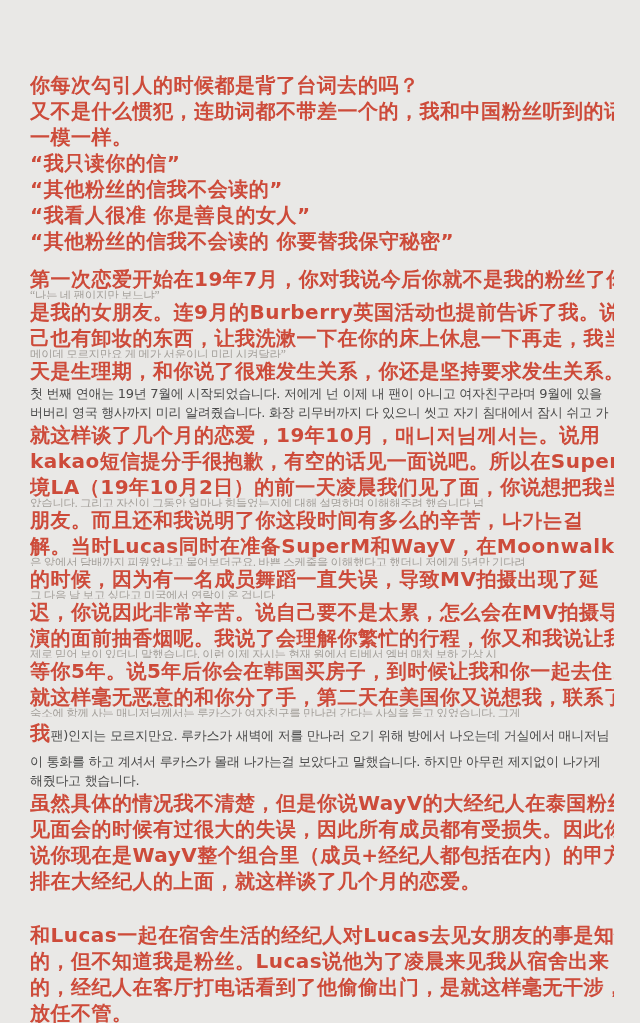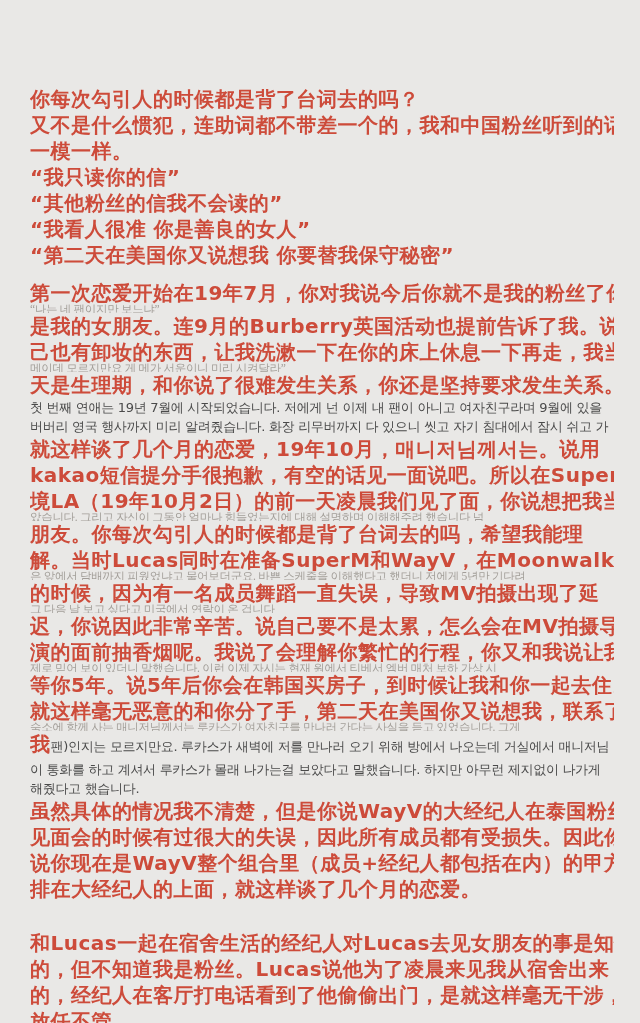--- a/index.html
+++ b/index.html
@@ -5,21 +5,21 @@
   html, body { margin: 0; padding: 0; }
   body {
     width: 640px; height: 1023px;
     background: var(--bg, #e9e8e6);
     overflow: hidden;
     font-family: "DejaVu Sans", sans-serif;
   }
   .doc {
     box-sizing: border-box;
     width: 640px; height: 1023px;
-    padding: 16px 26px 0 30px;
+    padding: 2px 26px 0 30px;
     overflow: hidden;
   }
   .line-red {
     color: var(--red, #cd4b3a);
     font-weight: 700;
     font-size: 20px;
     line-height: 26px;
     white-space: nowrap;
     overflow: hidden;
     letter-spacing: 0.5px;
@@ -40,21 +40,21 @@
     margin-top: -2px;
     overflow: hidden;
     white-space: nowrap;
     opacity: 0.85;
     letter-spacing: -0.3px;
     font-family: Liberation Serif, serif;
   }
   .line-mixed {
     white-space: nowrap;
     overflow: hidden;
-    line-height: 26px;
+    line-height: 32px;
   }
   .seg-red {
     color: var(--red, #cd4b3a);
     font-weight: 700;
     font-size: 20px;
     letter-spacing: 0.5px;
   }
   .seg-gray {
     color: var(--gray, #4a4a4a);
     font-size: 13px;
@@ -66,35 +66,35 @@
 <body>
 
 <div class="doc">
     <div class="gap" style="height: 70px;"></div>
     <div class="line-red">你每次勾引人的时候都是背了台词去的吗？</div>
     <div class="line-red">又不是什么惯犯，连助词都不带差一个的，我和中国粉丝听到的话</div>
     <div class="line-red">一模一样。</div>
     <div class="line-red">“我只读你的信”</div>
     <div class="line-red">“其他粉丝的信我不会读的”</div>
     <div class="line-red">“我看人很准 你是善良的女人”</div>
-    <div class="line-red">“第二天在美国你又说想我 你要替我保守秘密”</div>
+    <div class="line-red">“其他粉丝的信我不会读的 你要替我保守秘密”</div>
     <div class="gap" style="height: 12px;"></div>
     <div class="line-red">第一次恋爱开始在19年7月，你对我说今后你就不是我的粉丝了你</div>
     <div class="line-frag">“나는 네 팬이지만 보느냐”</div>
     <div class="line-red">是我的女朋友。连9月的Burberry英国活动也提前告诉了我。说自</div>
     <div class="line-red">己也有卸妆的东西，让我洗漱一下在你的床上休息一下再走，我当</div>
     <div class="line-frag">메이데 모르지만요 게 메가 서운이니 미리 시켜달라”</div>
     <div class="line-red">天是生理期，和你说了很难发生关系，你还是坚持要求发生关系。</div>
     <div class="line-gray">첫 번째 연애는 19년 7월에 시작되었습니다. 저에게 넌 이제 내 팬이 아니고 여자친구라며 9월에 있을</div>
     <div class="line-gray">버버리 영국 행사까지 미리 알려줬습니다. 화장 리무버까지 다 있으니 씻고 자기 침대에서 잠시 쉬고 가</div>
     <div class="line-red">就这样谈了几个月的恋爱，19年10月，매니저님께서는。说用</div>
     <div class="line-red">kakao短信提分手很抱歉，有空的话见一面说吧。所以在SuperM出</div>
     <div class="line-red">境LA（19年10月2日）的前一天凌晨我们见了面，你说想把我当成</div>
     <div class="line-frag">았습니다. 그리고 자신이 그동안 얼마나 힘들었는지에 대해 설명하며 이해해주려 했습니다 넘</div>
-    <div class="line-red">朋友。你每次勾引人的时候都是背了台词去的吗，希望我能理</div>
+    <div class="line-red">朋友。而且还和我说明了你这段时间有多么的辛苦，나가는걸</div>
     <div class="line-red">解。当时Lucas同时在准备SuperM和WayV，在Moonwalk拍摄MV</div>
     <div class="line-frag">은 앞에서 담배까지 피웠었냐고 물어보더군요. 바쁜 스케줄을 이해했다고 했더니 저에게 5년만 기다려</div>
     <div class="line-red">的时候，因为有一名成员舞蹈一直失误，导致MV拍摄出现了延</div>
     <div class="line-frag">그 다음 날 보고 싶다고 미국에서 연락이 온 겁니다</div>
     <div class="line-red">迟，你说因此非常辛苦。说自己要不是太累，怎么会在MV拍摄导</div>
     <div class="line-red">演的面前抽香烟呢。我说了会理解你繁忙的行程，你又和我说让我</div>
     <div class="line-frag">제로 믿어 보이 있더니 말했습니다. 이런 이제 자시는 현재 원에서 티베서 엠버 매처 보하 가상 시</div>
     <div class="line-red">等你5年。说5年后你会在韩国买房子，到时候让我和你一起去住。</div>
     <div class="line-red">就这样毫无恶意的和你分了手，第二天在美国你又说想我，联系了</div>
     <div class="line-frag">숙소에 함께 사는 매니저님께서는 루카스가 여자친구를 만나러 간다는 사실을 듣고 있었습니다. 그게</div>

